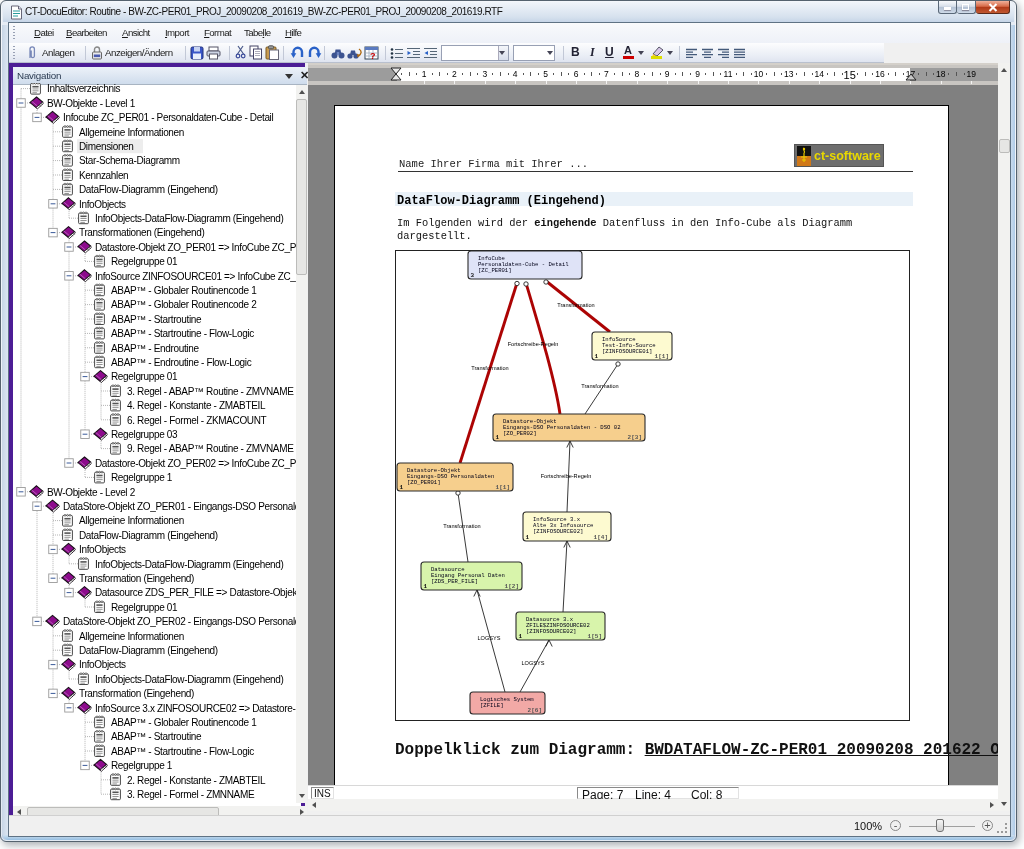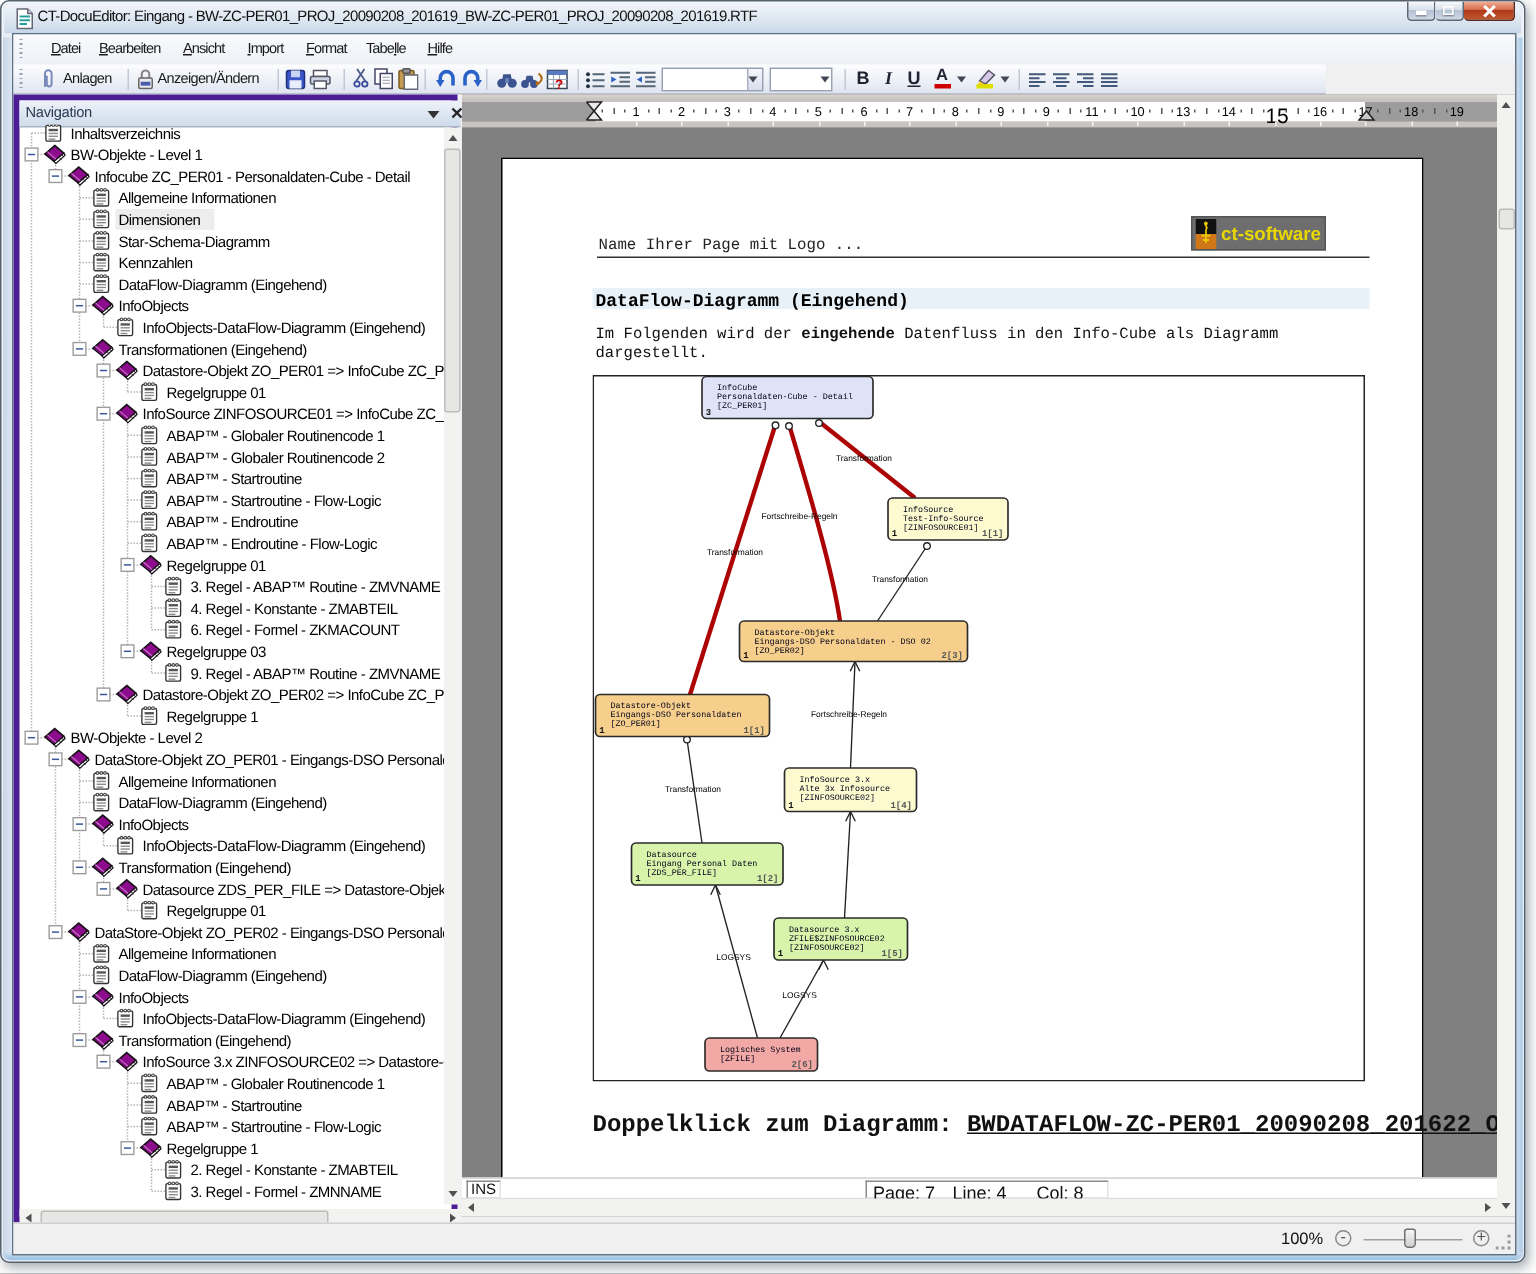--- a/index.html
+++ b/index.html
@@ -12,21 +12,21 @@
 <div id="win">
   <div style="position:absolute;left:2px;right:2px;bottom:1px;height:5px;background:linear-gradient(#cfe0ef,#96bfe2);border-radius:0 0 5px 5px"></div>
   <div style="position:absolute;left:2px;right:2px;top:1px;height:20px;background:linear-gradient(#f1f5fa,#d6e1ee 75%,#c6d5e7);border-radius:5px 5px 0 0"></div>
   <div style="position:absolute;right:1px;top:24px;bottom:6px;width:6px;background:linear-gradient(90deg,#d8e4f0,#aecbe8)"></div>
   <div style="position:absolute;left:1px;top:24px;bottom:6px;width:6px;background:linear-gradient(90deg,#c8d6e6,#dce6f2)"></div>
   <svg width="13" height="15" style="position:absolute;left:9px;top:4px">
       <path d="M1.5,1 h7 l3,3 v10 h-10 Z" fill="#fff" stroke="#667"></path>
       <path d="M8.5,1 v3 h3" fill="#dde" stroke="#667"></path>
       <path d="M3,6 h7 M3,8.5 h7 M3,11 h5" stroke="#2a9d9d" stroke-width="1.2"></path>
     </svg>
-  <div style="position:absolute;left:24px;top:5px;font-size:10px;letter-spacing:-0.45px;color:#111;white-space:nowrap">CT-DocuEditor: Eingang - BW-ZC-PER01_PROJ_20090208_201619_BW-ZC-PER01_PROJ_20090208_201619.RTF</div>
+  <div style="position:absolute;left:24px;top:5px;font-size:10px;letter-spacing:-0.45px;color:#111;white-space:nowrap">CT-DocuEditor: Routine - BW-ZC-PER01_PROJ_20090208_201619_BW-ZC-PER01_PROJ_20090208_201619.RTF</div>
 
   <div style="position:absolute;left:937px;top:0;width:73px;height:13px;display:flex">
     <div style="width:19px;height:13px;background:linear-gradient(#f8fafc,#d8e0ea 45%,#b4c2d4 50%,#cfdae8);border:1px solid #5a6878;border-top:none;border-radius:0 0 3px 3px;position:relative">
         <div style="position:absolute;left:5px;top:6px;width:7px;height:2.5px;background:#fff;box-shadow:0 1px 1px #889"></div>
       </div>
     <div style="width:19px;height:13px;background:linear-gradient(#f8fafc,#d8e0ea 45%,#b4c2d4 50%,#cfdae8);border:1px solid #5a6878;border-left:none;border-top:none;border-radius:0 0 3px 3px;position:relative">
         <div style="position:absolute;left:5px;top:3px;width:7px;height:6px;border:1.5px solid #fff;box-shadow:0 1px 1px #889"></div>
       </div>
     <div style="width:34px;height:13px;background:linear-gradient(#f0b09a,#d66a48 45%,#b03818 50%,#c05830);border:1px solid #5a2a1a;border-left:none;border-top:none;border-radius:0 0 3px 3px;position:relative">
         <svg width="10" height="9" style="position:absolute;left:12px;top:2px">
@@ -477,21 +477,21 @@
           <div style="position:absolute;left:474.8px;top:5.5px;width:12px;text-align:center;font-size:8.5px;color:#000">13</div>
           <div style="position:absolute;left:458.0px;top:10.0px;width:1px;height:2px;background:#555"></div>
           <div style="position:absolute;left:465.6px;top:9.0px;width:1px;height:4px;background:#555"></div>
           <div style="position:absolute;left:473.2px;top:10.0px;width:1px;height:2px;background:#555"></div>
           <div style="position:absolute;left:480.8px;top:18px;width:1px;height:3px;background:#f4f4f4"></div>
           <div style="position:absolute;left:505.2px;top:5.5px;width:12px;text-align:center;font-size:8.5px;color:#000">14</div>
           <div style="position:absolute;left:488.4px;top:10.0px;width:1px;height:2px;background:#555"></div>
           <div style="position:absolute;left:496.0px;top:9.0px;width:1px;height:4px;background:#555"></div>
           <div style="position:absolute;left:503.6px;top:10.0px;width:1px;height:2px;background:#555"></div>
           <div style="position:absolute;left:511.2px;top:18px;width:1px;height:3px;background:#f4f4f4"></div>
-          <div style="position:absolute;left:535.6px;top:5.5px;width:12px;text-align:center;font-size:14px;color:#000">15</div>
+          <div style="position:absolute;left:535.6px;top:5.5px;width:12px;text-align:center;font-size:11px;color:#000">15</div>
           <div style="position:absolute;left:518.8px;top:10.0px;width:1px;height:2px;background:#555"></div>
           <div style="position:absolute;left:526.4px;top:9.0px;width:1px;height:4px;background:#555"></div>
           <div style="position:absolute;left:534.0px;top:10.0px;width:1px;height:2px;background:#555"></div>
           <div style="position:absolute;left:541.6px;top:18px;width:1px;height:3px;background:#f4f4f4"></div>
           <div style="position:absolute;left:566.0px;top:5.5px;width:12px;text-align:center;font-size:8.5px;color:#000">16</div>
           <div style="position:absolute;left:549.2px;top:10.0px;width:1px;height:2px;background:#555"></div>
           <div style="position:absolute;left:556.8px;top:9.0px;width:1px;height:4px;background:#555"></div>
           <div style="position:absolute;left:564.4px;top:10.0px;width:1px;height:2px;background:#555"></div>
           <div style="position:absolute;left:572.0px;top:18px;width:1px;height:3px;background:#f4f4f4"></div>
           <div style="position:absolute;left:596.4px;top:5.5px;width:12px;text-align:center;font-size:8.5px;color:#000">17</div>
@@ -513,21 +513,21 @@
             <path d="M1,1 L11,1 L6,7 L1,1" fill="#e8e8e8" stroke="#222" stroke-width="1"></path>
             <path d="M1,13 L11,13 L6,7 L1,13" fill="#e8e8e8" stroke="#222" stroke-width="1"></path>
           </svg>
           <svg width="14" height="9" style="position:absolute;left:597px;top:10px">
             <path d="M1,7 L11,7 L6,1 Z" fill="#c8c8c8" stroke="#222" stroke-width="1"></path>
           </svg>
         </div>
 
       <div style="position:absolute;left:0;top:22px;width:690px;height:700px;background:#808080;overflow:hidden">
         <div style="position:absolute;left:26px;top:20px;width:615px;height:682px;background:#fff;border:1px solid #000">
-          <div style="position:absolute;left:64px;top:52px;font-family:'Liberation Mono',monospace;font-size:10.5px;color:#222;white-space:nowrap">Name Ihrer Page mit Logo ...</div>
+          <div style="position:absolute;left:64px;top:52px;font-family:'Liberation Mono',monospace;font-size:10.5px;color:#222;white-space:nowrap">Name Ihrer Firma mit Ihrer ...</div>
             <div style="position:absolute;left:63px;top:65px;width:515px;height:1.2px;background:#333"></div>
             <div style="position:absolute;left:459px;top:38px;width:90px;height:23px;background:#6e6e6e;border:1px solid #555"></div>
             <svg width="14" height="20" style="position:absolute;left:462px;top:40px">
               <rect width="14" height="10" fill="#111"></rect>
               <rect y="10" width="14" height="10" fill="#d07818"></rect>
               <path d="M7,2 C5,4 9,5 7,7 M7,7 L7,16 M4,11 L10,11 M5,14 L9,14" stroke="#e8c800" stroke-width="1.2" fill="none"></path>
               <circle cx="7" cy="3" r="1.2" fill="#e8c800"></circle>
             </svg>
             <div style="position:absolute;left:479px;top:43px;font-weight:bold;font-size:12.5px;color:#e8d800;font-family:'Liberation Sans',sans-serif">ct-software</div>
             <div style="position:absolute;left:60px;top:86px;width:518px;height:14px;background:#e9f1f8"></div>

